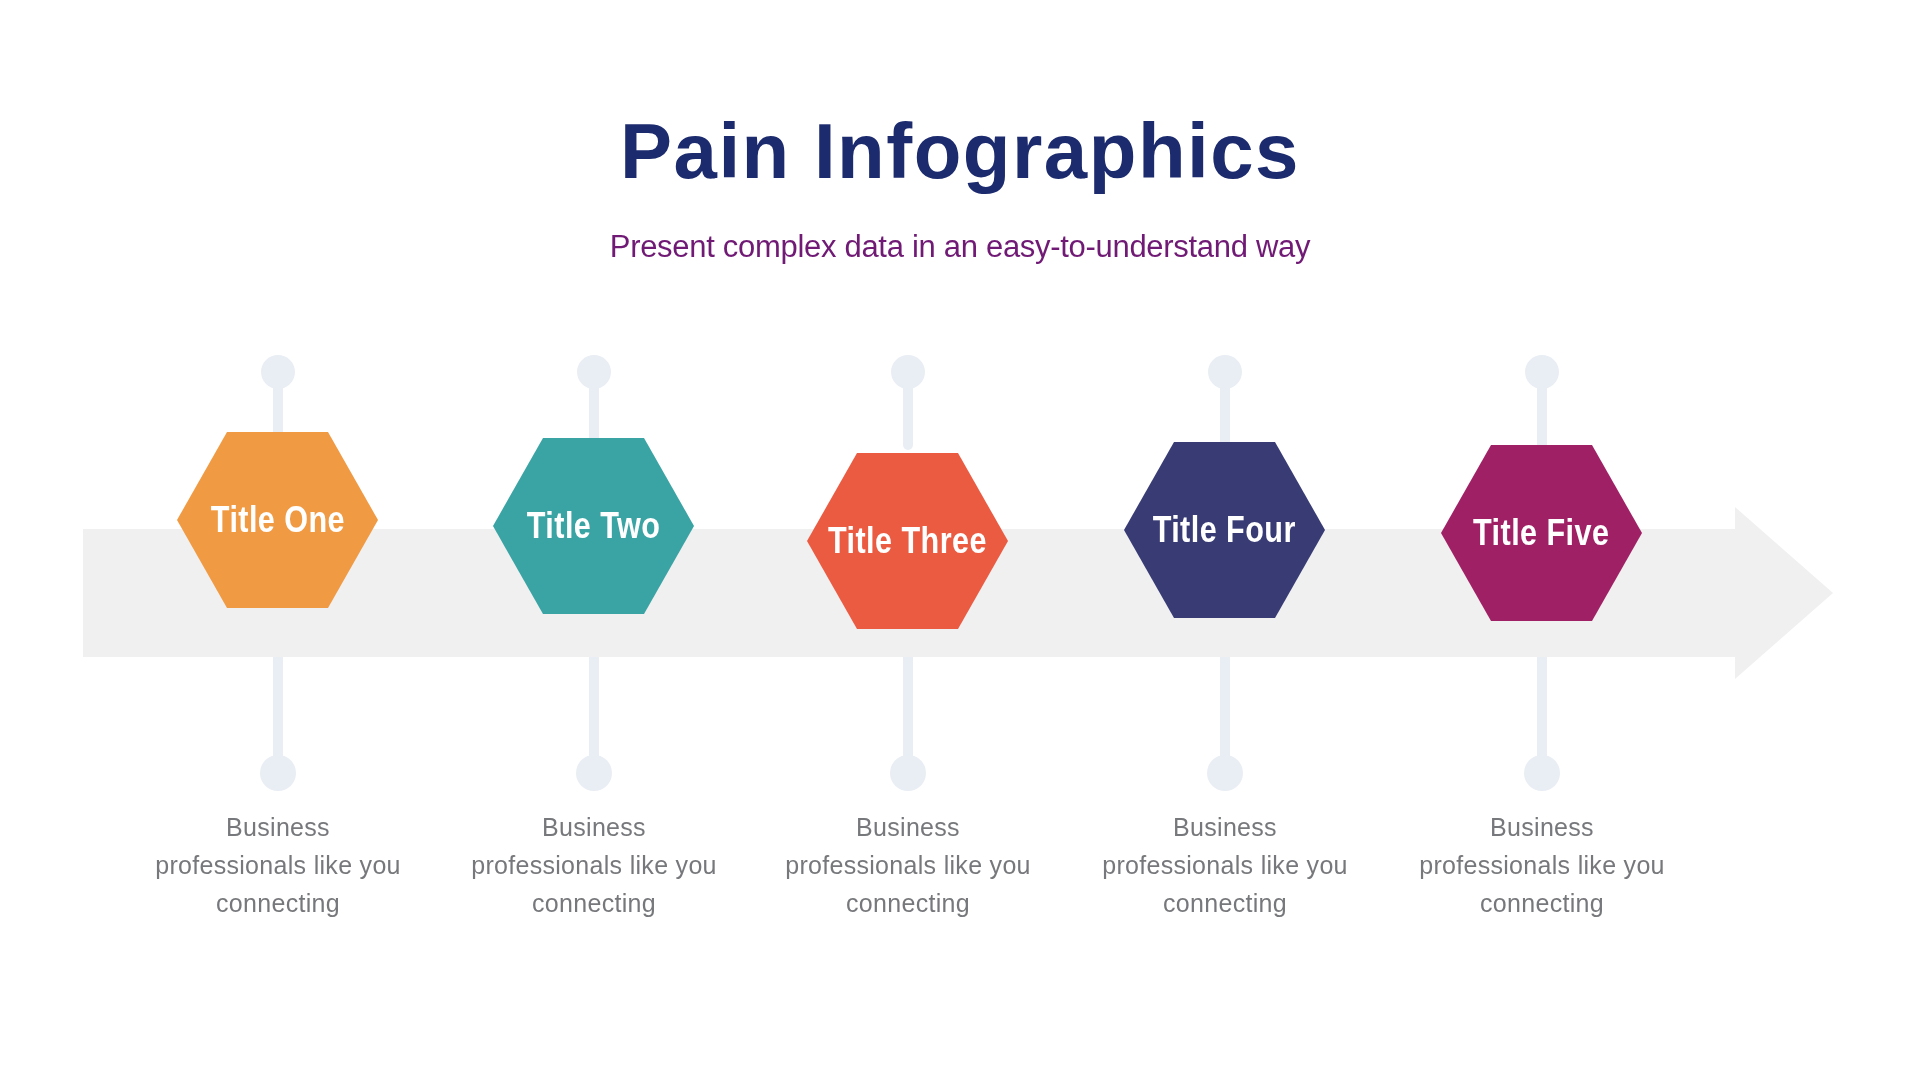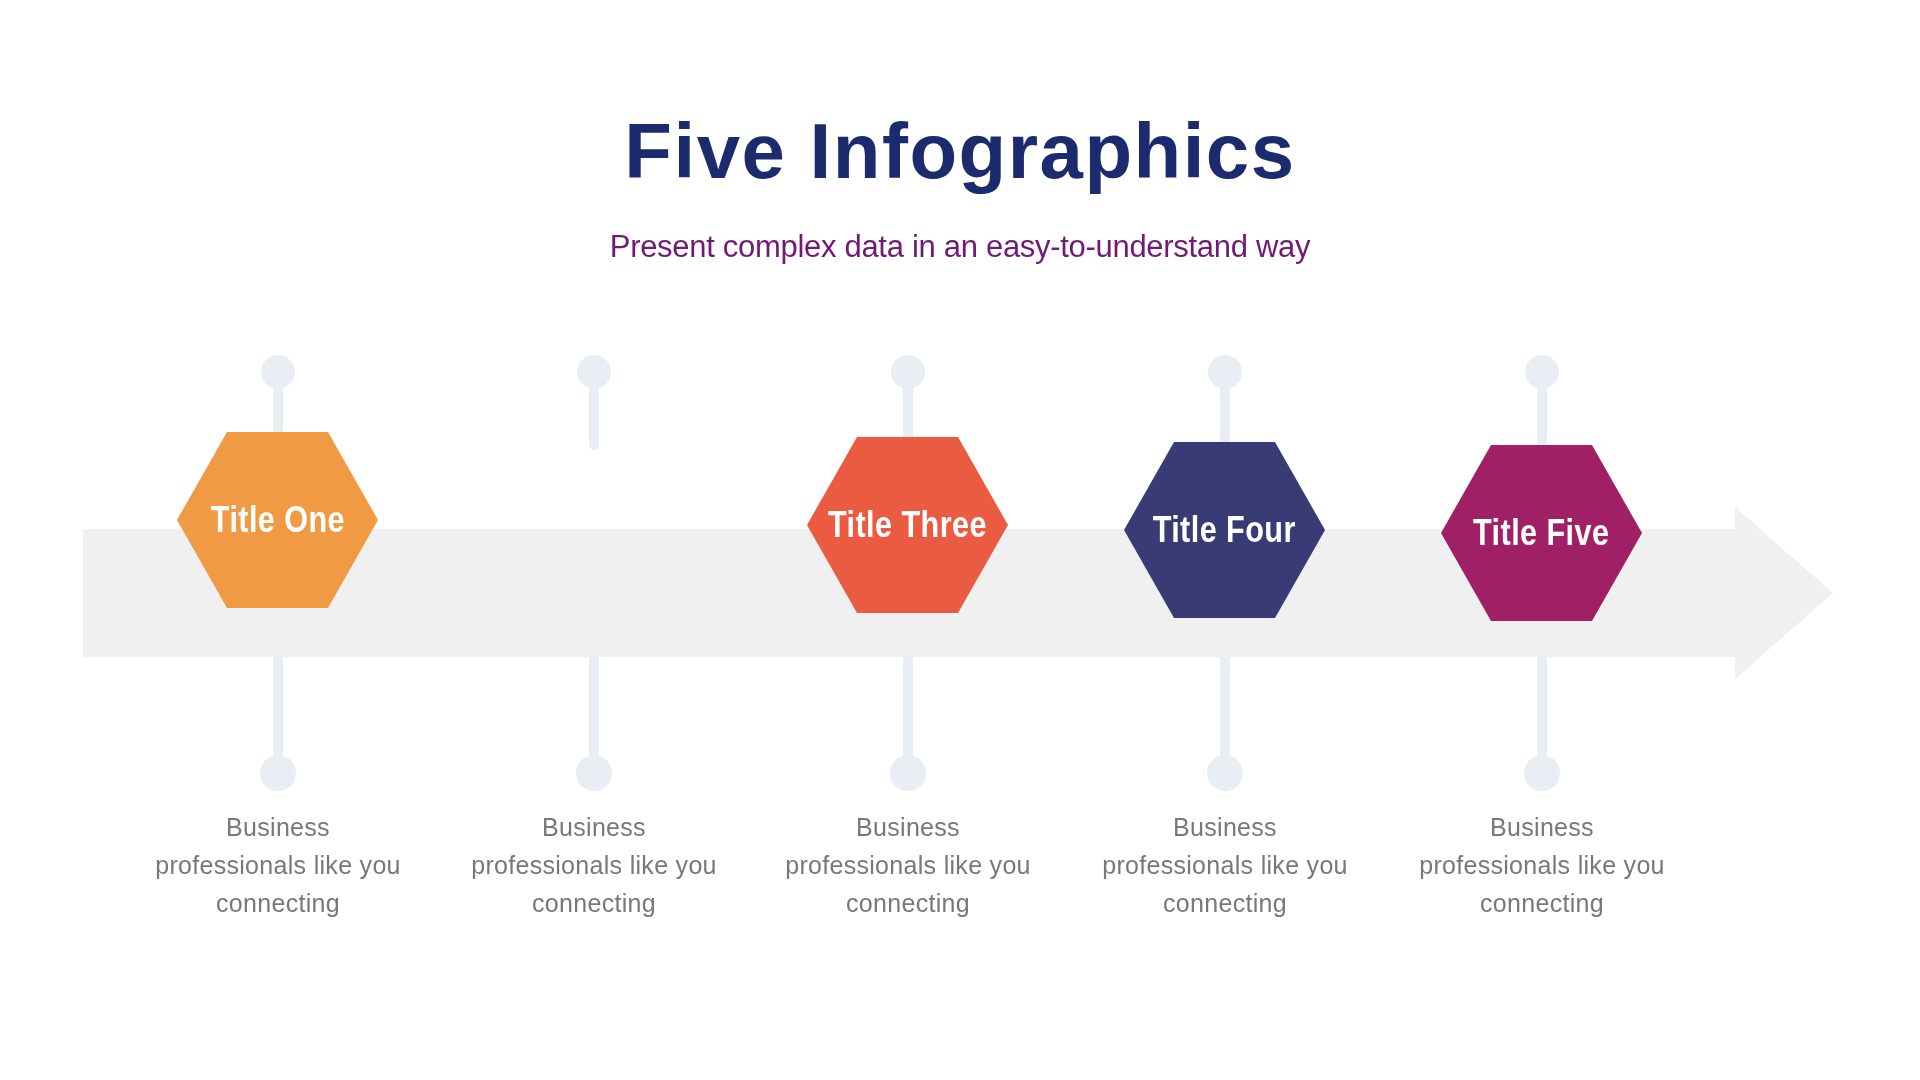--- a/index.html
+++ b/index.html
@@ -81,21 +81,21 @@
     left: 29px;
     top: 432px;
     width: 201px;
     height: 176px;
     z-index: 3;
     display: flex;
     align-items: center;
     justify-content: center;
   }
   .item2 .hex-wrap { transform: translateY(6px); }
-  .item3 .hex-wrap { transform: translateY(5px); }
+  .item3 .hex-wrap { transform: translateY(5px); margin-top: 16px; }
   .item4 .hex-wrap { transform: translateY(10px); }
   .item5 .hex-wrap { transform: translateY(13px); align-items: center; }
 
   .hex-svg { position: absolute; left: 0; top: 0; }
 
   .hex-label {
     position: relative;
     z-index: 4;
     color: #ffffff;
     font-weight: bold;
@@ -116,21 +116,21 @@
     font-size: 25px;
     line-height: 38px;
     letter-spacing: 0.3px;
   }
 </style>
 </head>
 <body>
 
 <div class="slide">
 
-  <div class="title" style="color: rgb(28, 42, 110);">Five Infographics</div>
+  <div class="title" style="color: rgb(28, 42, 110);">Pain Infographics</div>
 
   <div class="subtitle" style="color: #701a75;">Present complex data in an easy-to-understand way</div>
 
   <svg class="band" width="1750" height="172" viewBox="0 0 1750 172">
     <polygon points="0,22 1652,22 1652,0 1750,86 1652,172 1652,150 0,150" style="fill: rgb(240, 240, 241);"></polygon>
   </svg>
 
   <div class="item item1">
     <div class="stem stem-top" style="background-color: rgb(233, 238, 244);"></div>
     <div class="dot dot-top" style="background-color: rgb(233, 238, 244);"></div>
@@ -143,20 +143,26 @@
       <div class="hex-label" style="color: rgb(255, 255, 255);">Title One</div>
     </div>
     <div class="desc" style="color: rgb(119, 120, 123);">Business professionals like you connecting</div>
   </div>
 
   <div class="item item2">
     <div class="stem stem-top" style="background-color: rgb(233, 238, 244);"></div>
     <div class="dot dot-top" style="background-color: rgb(233, 238, 244);"></div>
     <div class="stem stem-bottom" style="background-color: rgb(233, 238, 244);"></div>
     <div class="dot dot-bottom" style="background-color: rgb(233, 238, 244);"></div>
+    <div class="hex-wrap">
+      <svg class="hex-svg" width="201" height="176" viewBox="0 0 201 176">
+        <polygon points="0,88 50,0 151,0 201,88 151,176 50,176" style="fill: rgb(58, 163, 163);"></polygon>
+      </svg>
+      <div class="hex-label" style="color: rgb(255, 255, 255);">Title Two</div>
+    </div>
     <div class="desc" style="color: rgb(119, 120, 123);">Business professionals like you connecting</div>
   </div>
 
   <div class="item item3">
     <div class="stem stem-top" style="background-color: rgb(233, 238, 244);"></div>
     <div class="dot dot-top" style="background-color: rgb(233, 238, 244);"></div>
     <div class="stem stem-bottom" style="background-color: rgb(233, 238, 244);"></div>
     <div class="dot dot-bottom" style="background-color: rgb(233, 238, 244);"></div>
     <div class="hex-wrap">
       <svg class="hex-svg" width="201" height="176" viewBox="0 0 201 176">

